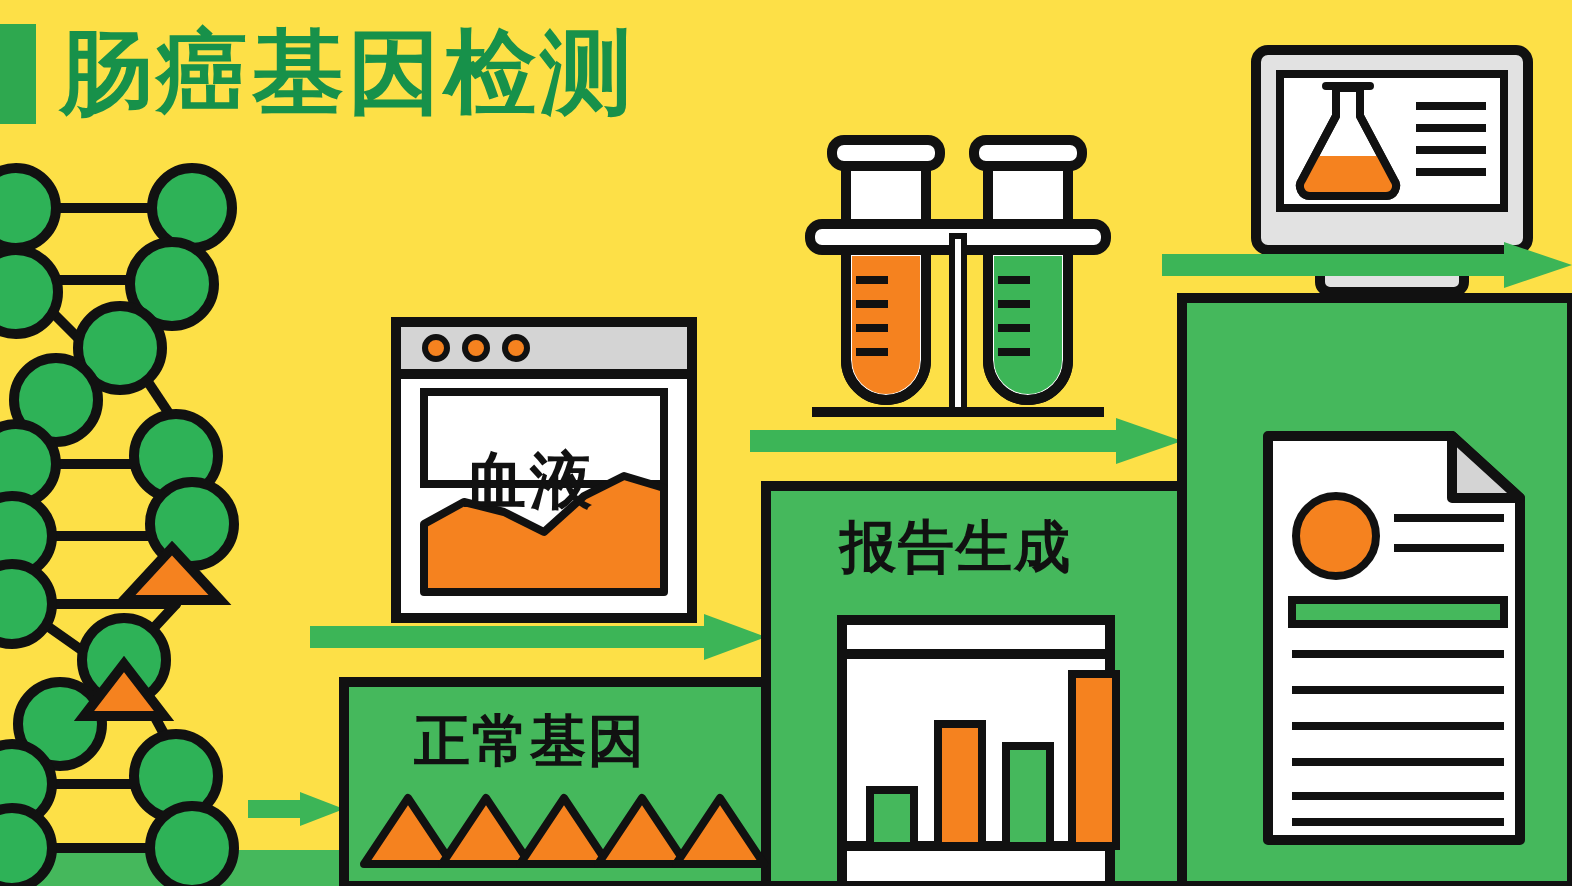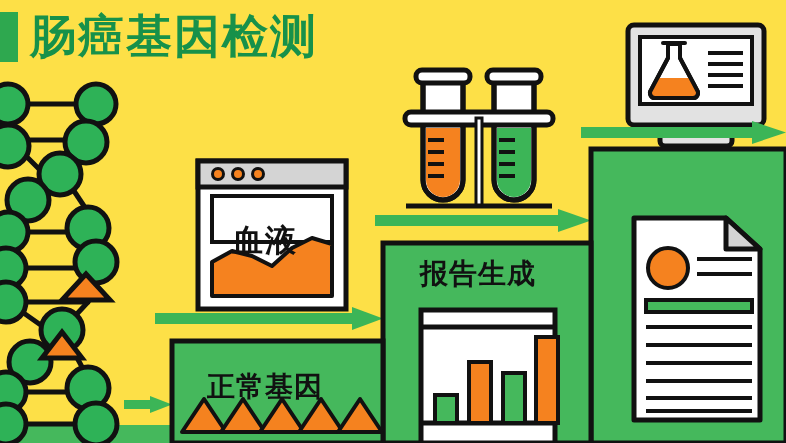--- a/index.html
+++ b/index.html
@@ -24,21 +24,21 @@
     letter-spacing:2px;
     white-space:nowrap;
   }
 
   
   .step-label{
     position:absolute;
     font-size:28px;font-weight:bold;color:#111;
     white-space:nowrap;letter-spacing:1px;
   }
-  .lbl-1{left:207px;top:368px;}
+  .lbl-1{left:207px;top:352px;}
   .lbl-2{left:420px;top:255px;}
   .lbl-3{left:630px;top:163px;}
 
   
   .blood-label{
     position:absolute;left:232px;top:188px;
     font-size:31px;font-weight:bold;color:#111;
     white-space:nowrap;letter-spacing:2px;margin-top:32px;
   }
 </style>

